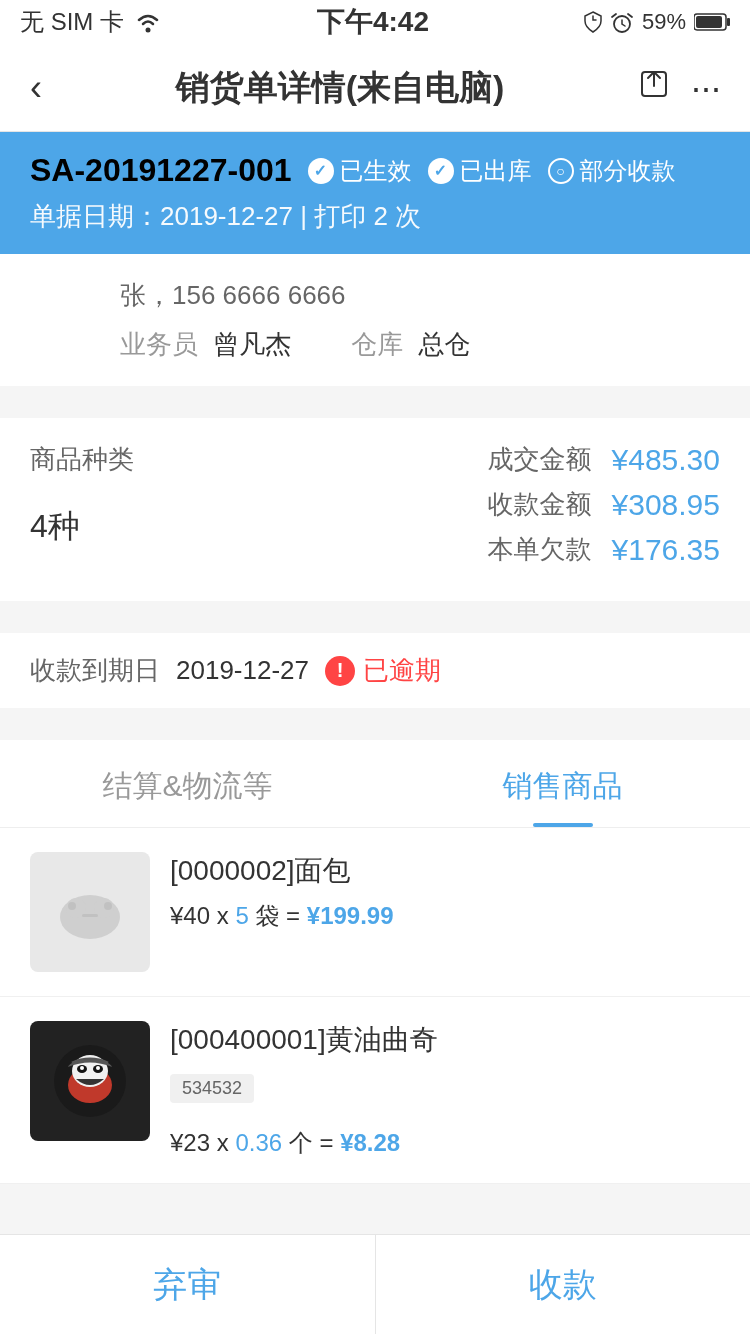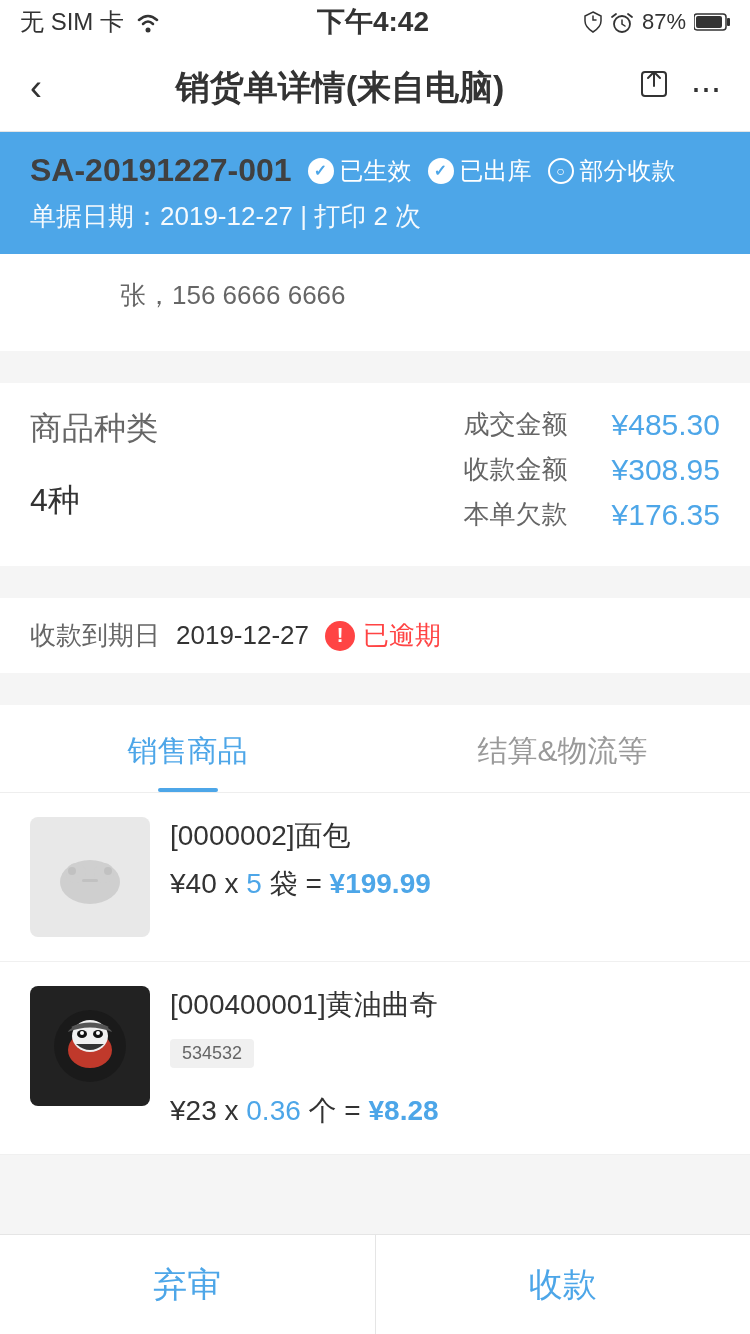--- a/index.html
+++ b/index.html
@@ -64,21 +64,21 @@
     }
     .order-header-top {
       display: flex;
       align-items: center;
       gap: 16px;
       margin-bottom: 10px;
     }
     .order-id {
       font-size: 32px;
       font-weight: 700;
-      color: #404040;
+      color: #000000;
     }
     .status-badge {
       display: flex;
       align-items: center;
       gap: 6px;
       color: #fff;
       font-size: 24px;
     }
     .status-badge .check-icon {
       width: 26px;
@@ -157,29 +157,29 @@
     
     .summary-section {
       background: #fff;
       padding: 24px 30px;
       margin-bottom: 16px;
       display: flex;
       justify-content: space-between;
       align-items: flex-start;
     }
     .summary-left { }
-    .summary-label { font-size: 32px; color: #666; text-align: right; }
+    .summary-label { font-size: 26px; color: #666; text-align: right; }
     .summary-value { font-size: 28px; color: #333; font-weight: 500; }
     .summary-right { }
     .amount-row {
       display: flex;
       justify-content: space-between;
       align-items: center;
       margin-bottom: 10px;
-      gap: 44px;
+      gap: 20px;
     }
     .amount-label { font-size: 26px; color: #666; }
     .amount-value { font-size: 30px; color: #4DA6E8; font-weight: 500; }
 
     
     .due-section {
       background: #fff;
       padding: 20px 30px;
       margin-bottom: 16px;
       display: flex;
@@ -274,21 +274,21 @@
     .product-sku {
       display: inline-block;
       background: #f0f0f0;
       color: #666;
       font-size: 18px;
       padding: 4px 12px;
       border-radius: 4px;
       margin-bottom: 12px;
     }
     .product-price {
-      font-size: 28px;
+      font-size: 24px;
       color: #333;
     }
     .product-price .qty { color: #4DA6E8; }
     .product-price .total { color: #4DA6E8; font-weight: 600; }
 
     
     .divider {
       height: 16px;
       background: #f5f5f5;
     }
@@ -335,21 +335,21 @@
     <svg width="18" height="22" viewBox="0 0 18 22">
       <path d="M9 1 L17 5 L17 10 Q17 16 9 21 Q1 16 1 10 L1 5 Z" fill="none" stroke="#333" stroke-width="1.5"></path>
       <path d="M9 5 L9 9 L12 9" fill="none" stroke="#333" stroke-width="1.5" stroke-linecap="round"></path>
     </svg>
     <svg width="24" height="22" viewBox="0 0 24 22">
       <circle cx="12" cy="13" r="8" fill="none" stroke="#333" stroke-width="1.8"></circle>
       <path d="M12 9 L12 13 L15 15" fill="none" stroke="#333" stroke-width="1.5" stroke-linecap="round"></path>
       <path d="M2 6 L6 3" fill="none" stroke="#333" stroke-width="1.8" stroke-linecap="round"></path>
       <path d="M22 6 L18 3" fill="none" stroke="#333" stroke-width="1.8" stroke-linecap="round"></path>
     </svg>
-    <span>87%</span>
+    <span>59%</span>
     <svg width="36" height="18" viewBox="0 0 36 18">
       <rect x="0" y="1" width="32" height="16" rx="3" ry="3" fill="none" stroke="#333" stroke-width="1.5"></rect>
       <rect x="33" y="5" width="3" height="8" rx="1" fill="#333"></rect>
       <rect x="2" y="3" width="26" height="12" rx="2" fill="#333"></rect>
     </svg>
   </div>
 </div>
 
 <div class="nav-bar">
   <span class="nav-back">‹</span>
@@ -381,20 +381,30 @@
       <span>部分收款</span>
     </div>
   </div>
   <div class="order-date">
     <span>单据日期：2019-12-27</span> | <span>打印 2 次</span>
   </div>
 </div>
 
 <div class="customer-section">
   <div class="customer-sub">张，156 6666 6666</div>
+  <div class="customer-meta">
+    <div class="meta-item">
+      <span class="meta-label">业务员</span>
+      <span style="margin-left:8px">曾凡杰</span>
+    </div>
+    <div class="meta-item">
+      <span class="meta-label">仓库</span>
+      <span style="margin-left:8px">总仓</span>
+    </div>
+  </div>
 </div>
 
 <div class="divider"></div>
 
 <div class="summary-section">
   <div class="summary-left">
     <div class="summary-label">商品种类</div>
     <div class="summary-value" style="font-size:32px; margin-top:28px;">4种</div>
   </div>
   <div class="summary-right">
@@ -421,25 +431,25 @@
   <div class="overdue-badge">
     <div class="overdue-icon">!</div>
     <span>已逾期</span>
   </div>
 </div>
 
 <div class="divider"></div>
 
 <div class="tabs-section">
   <div class="tabs-bar">
+    <div class="tab-item">
+      <span>结算&amp;物流等</span>
+    </div>
     <div class="tab-item active">
       <span>销售商品</span>
-    </div>
-    <div class="tab-item">
-      <span>结算&amp;物流等</span>
     </div>
   </div>
 </div>
 
 <div class="product-list">
 
   <div class="product-item">
     <div class="product-thumb owl">
       <svg viewBox="0 0 80 80" width="80" height="80" opacity="0.4">
         <ellipse cx="40" cy="45" rx="30" ry="22" fill="#aaa"></ellipse>

